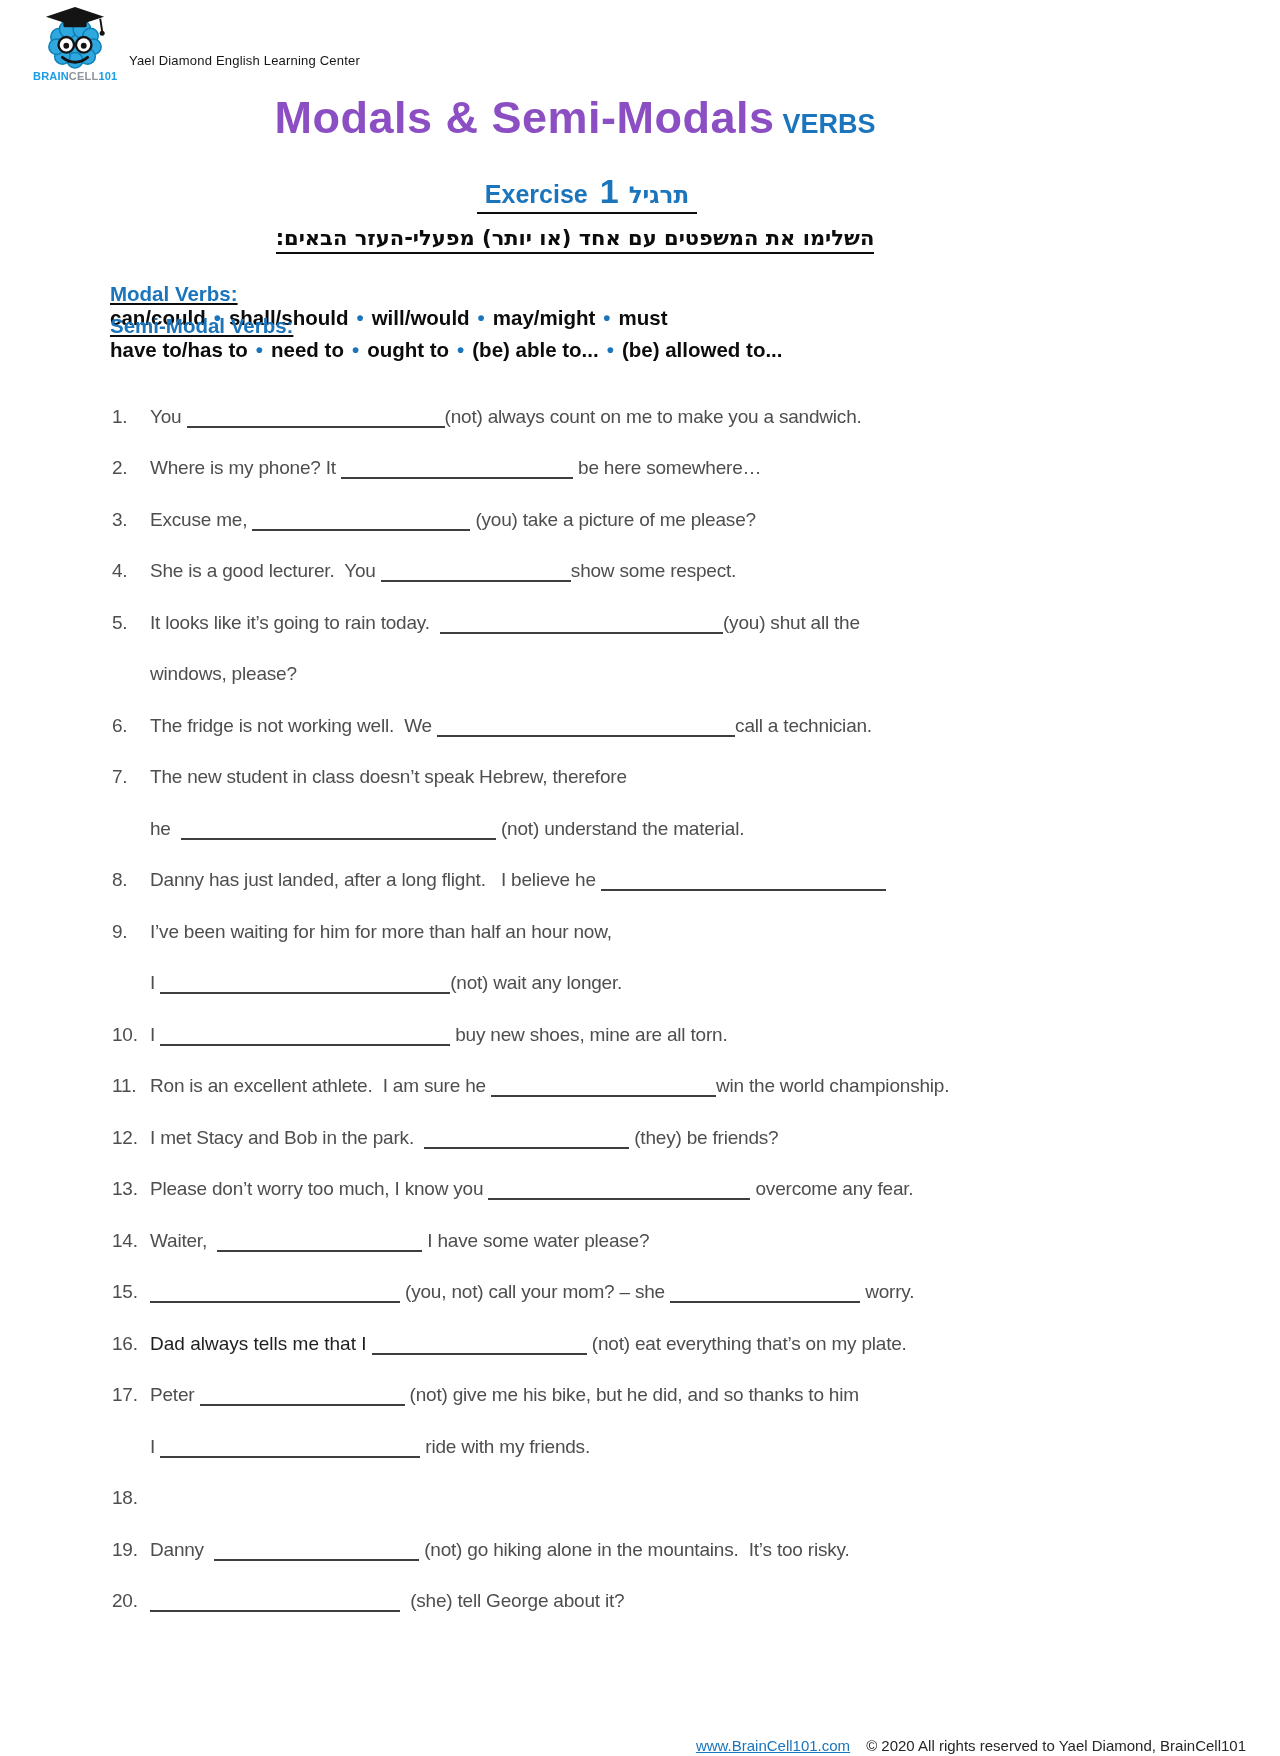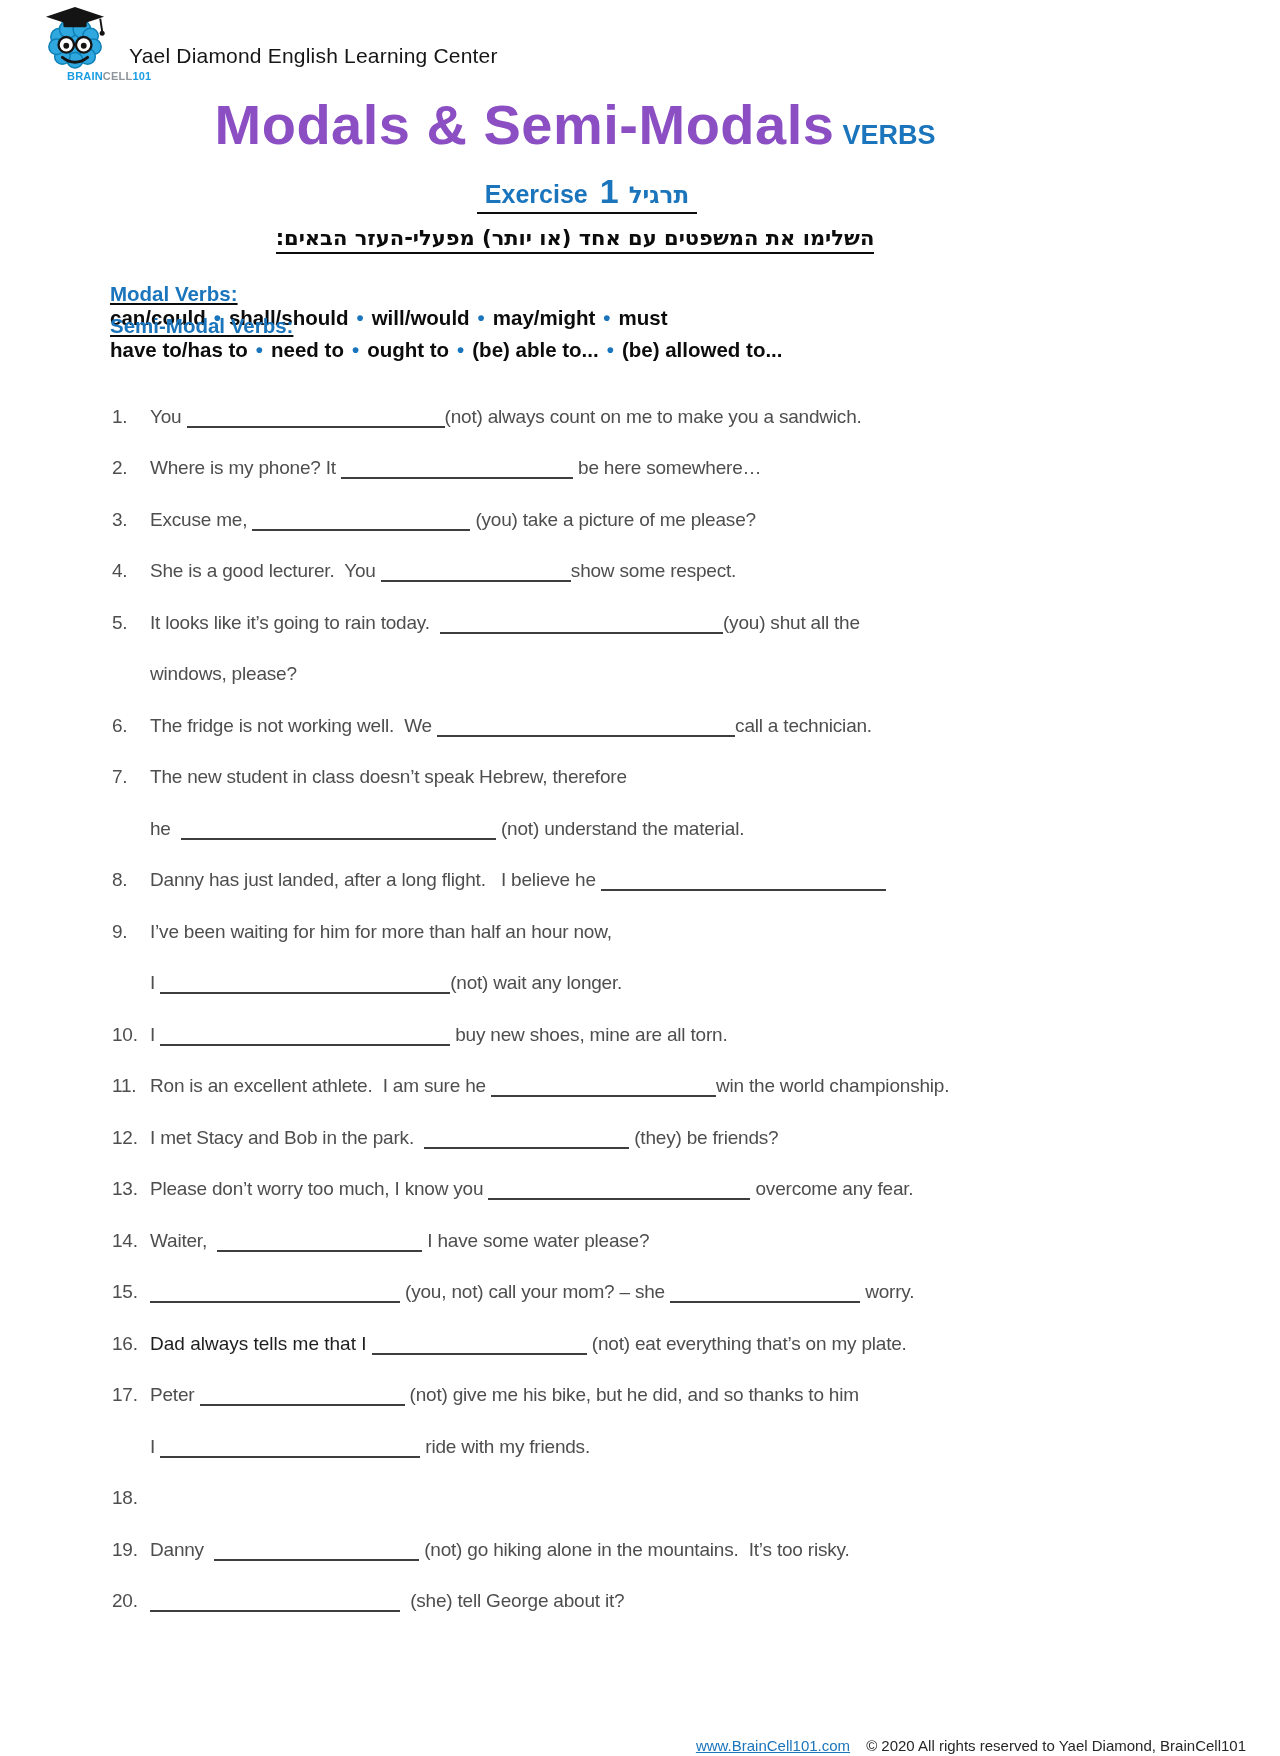--- a/index.html
+++ b/index.html
@@ -13,28 +13,28 @@
   body{
     width:1280px;height:1756px;position:relative;background:#ffffff;
     font-family:"Liberation Sans","DejaVu Sans",sans-serif;color:var(--ink);
     overflow:hidden;
   }
   
   .brand-row{position:absolute;top:6px;left:33px;display:flex;align-items:flex-end;}
   .logo-block{width:84px;text-align:center;}
   .logo-block svg{display:block;margin:0 auto;}
   .brand-text{font-size:11px;font-weight:bold;letter-spacing:.2px;line-height:12px;}
-  .brand-brain{color:#1b9de2;margin-left:34px;}
+  .brand-brain{color:#1b9de2;}
   .brand-cell{color:#8e959b;}
   .brand-num{color:#1b9de2;}
-  .org-name{font-size:21px;color:#161616;margin:0 0 14px 12px;letter-spacing:.2px;}
+  .org-name{font-size:13px;color:#161616;margin:0 0 14px 12px;letter-spacing:.2px;}
   
   .head-col{position:absolute;left:0;top:0;width:1150px;text-align:center;}
   .title-row{position:absolute;top:92px;width:100%;}
-  .title-main{color:var(--purple);font-size:56px;font-weight:bold;letter-spacing:.5px;}
+  .title-main{color:var(--purple);font-size:45px;font-weight:bold;letter-spacing:.5px;}
   .title-suffix{color:var(--blue);font-size:27px;font-weight:bold;margin-left:8px;vertical-align:baseline;text-align:right;}
   .exercise-row{position:absolute;top:172px;width:100%;padding-left:24px;}
   .exercise-wrap{display:inline-block;border-bottom:2.5px solid #0d0d0d;padding:0 8px 1px;}
   .exercise-label,.exercise-heb{color:var(--blue);font-size:25px;font-weight:bold;}
   .exercise-num{color:var(--blue);font-size:34px;font-weight:bold;padding:0 10px 0 12px;}
   .exercise-heb{font-family:"DejaVu Sans",sans-serif;font-size:23px;}
   .instruction-row{position:absolute;top:226px;width:100%;}
   .instruction{
     display:inline-block;direction:rtl;font-family:"DejaVu Sans",sans-serif;
     font-weight:bold;font-size:21px;color:#0c0c0c;

